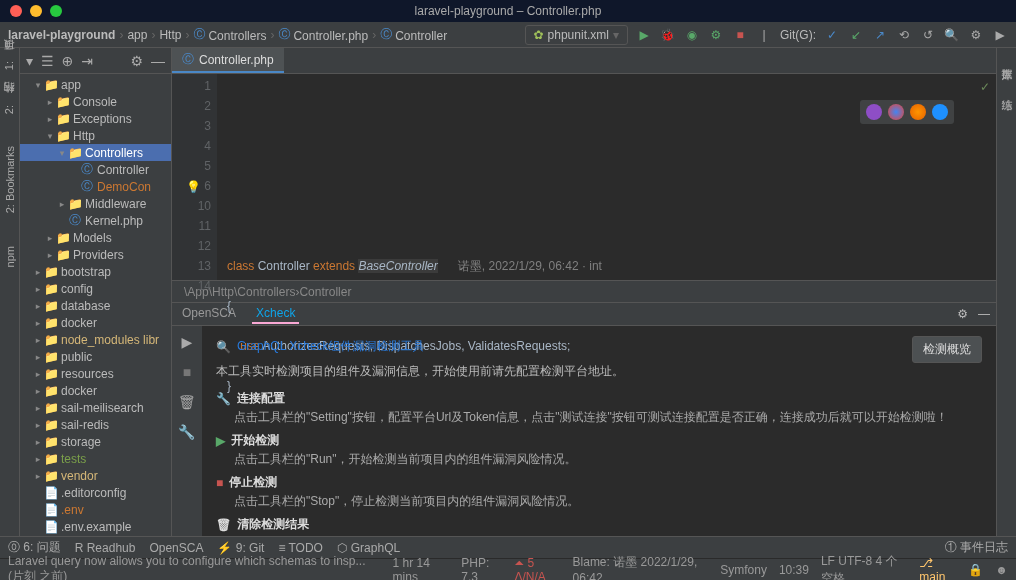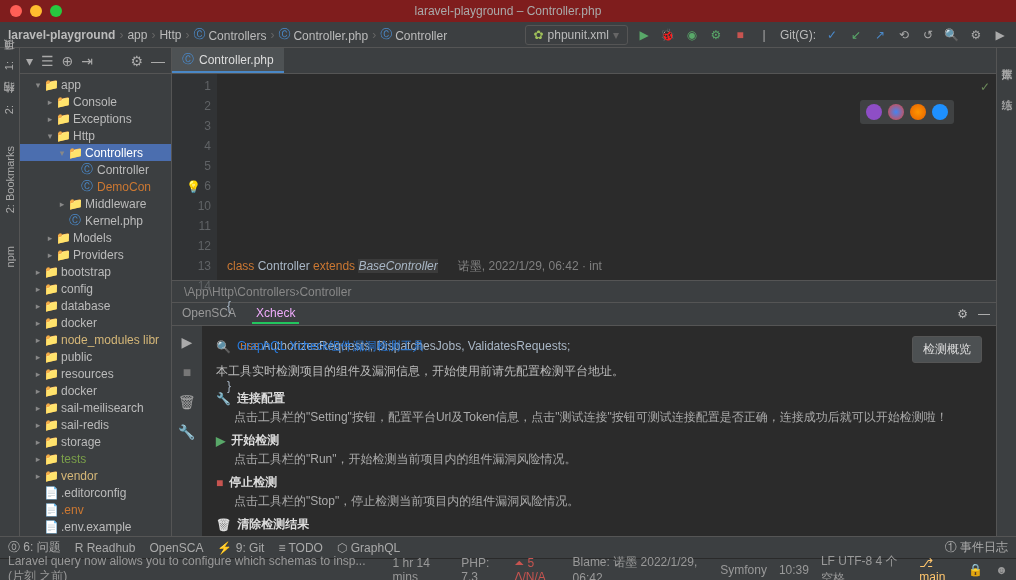--- a/index.html
+++ b/index.html
@@ -1,17 +1,17 @@
 <!DOCTYPE html>
 <html><head>
 <meta charset="utf-8">
 <style>
 *{margin:0;padding:0;box-sizing:border-box;font-family:-apple-system,BlinkMacSystemFont,"Segoe UI",sans-serif;font-size:12px;user-select:none}
 body{width:1016px;height:580px;background:#2b2b2b;color:#bbb;overflow:hidden;display:flex;flex-direction:column}
-.titlebar{height:22px;background:#7f1d1d;display:flex;align-items:center;position:relative}
+.titlebar{height:22px;background:#0f172a;display:flex;align-items:center;position:relative}
 .traffic{display:flex;gap:8px;padding-left:10px}
 .dot{width:12px;height:12px;border-radius:50%}
 .titlebar-title{position:absolute;left:50%;transform:translateX(-50%);color:#aaa;font-size:12px}
 .navbar{height:26px;background:#3c3f41;border-bottom:1px solid #555;display:flex;align-items:center;padding:0 8px;justify-content:space-between}
 .breadcrumbs{display:flex;align-items:center;gap:4px;color:#bbb}
 .breadcrumbs span{display:flex;align-items:flex-end;gap:3px}
 .chev{color:#666}
 .nav-right{display:flex;align-items:center;gap:8px}
 .config-drop{border:1px solid #555;background:#3c3f41;padding:2px 8px;border-radius:3px;display:flex;align-items:center;gap:4px}
 .nav-icon{width:16px;height:16px;display:flex;align-items:center;justify-content:center;color:#aaa;cursor:pointer}
@@ -39,21 +39,21 @@
 .base{color:#a9b7c6;font-style:italic;background:#3b3b3b}
 .cmt{color:#808080}
 .checkmark{position:absolute;top:6px;right:6px;color:#6a8759}
 .browser-icons{position:absolute;top:26px;right:42px;display:flex;gap:6px;background:#404243;padding:4px 6px;border-radius:3px}
 .browser-icons .bi{width:16px;height:16px;border-radius:50%}
 .bulb{position:absolute;left:14px;top:106px;color:#ffc66d}
 .bc-bar{height:22px;background:#3c3f41;border-top:1px solid #555;display:flex;align-items:center;padding:0 12px;color:#888;font-size:11px}
 .panel-tabs{height:24px;background:#3c3f41;border-top:1px solid #555;border-bottom:1px solid #555;display:flex;align-items:center;padding:0 6px;justify-content:space-between}
 .panel-tabs-left{display:flex;gap:12px}
 .ptab{color:#999;cursor:pointer;padding:2px 4px}
-.ptab.active{color:#f0abfc;border-bottom:2px solid #22c55e}
+.ptab.active{color:#0ea5e9;border-bottom:2px solid #f9a8d4}
 .panel-body{height:210px;background:#2b2b2b;display:flex}
 .panel-side{width:30px;background:#3c3f41;display:flex;flex-direction:column;align-items:center;padding-top:8px;gap:14px}
 .panel-side .pi{color:#aaa;cursor:pointer;font-size:14px}
 .panel-empty{width:130px;display:flex;align-items:center;justify-content:center;color:#666;font-size:11px}
 .panel-content{flex:1;padding:12px 14px;overflow:auto;position:relative}
 .panel-content h3{color:#287bde;font-size:14px;margin-bottom:8px;display:flex;align-items:center;gap:6px;font-weight:normal}
 .panel-content .desc{color:#bbb;margin-bottom:10px;font-size:12px}
 .sect{margin-bottom:6px}
 .sect-title{display:flex;align-items:center;gap:6px;color:#ddd;font-size:12px;font-weight:bold;margin-bottom:2px}
 .sect-body{color:#aaa;font-size:12px;margin-left:18px}

